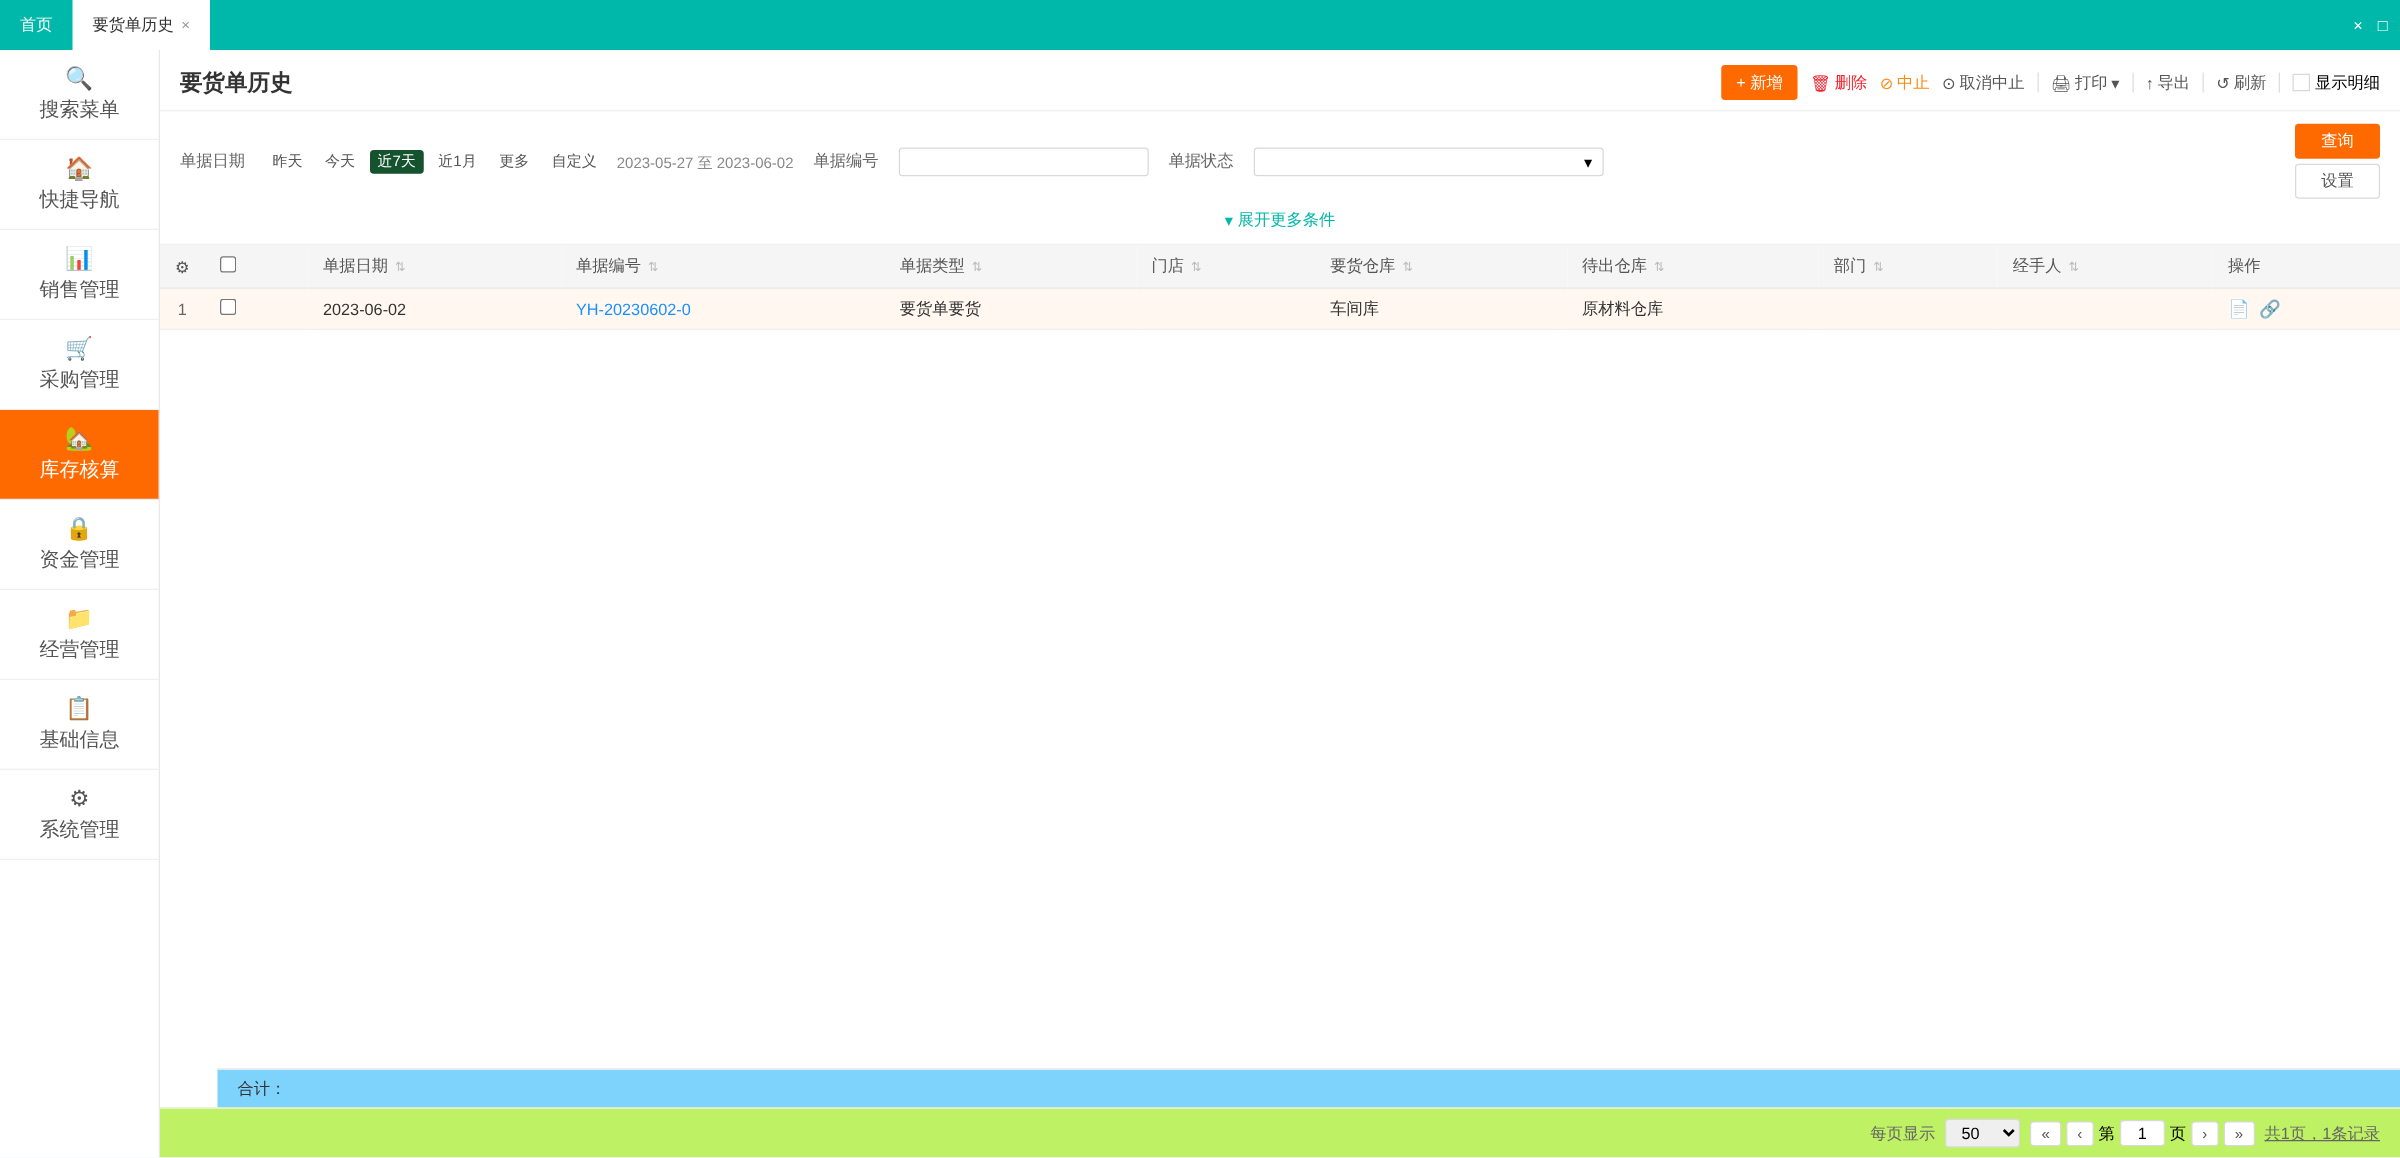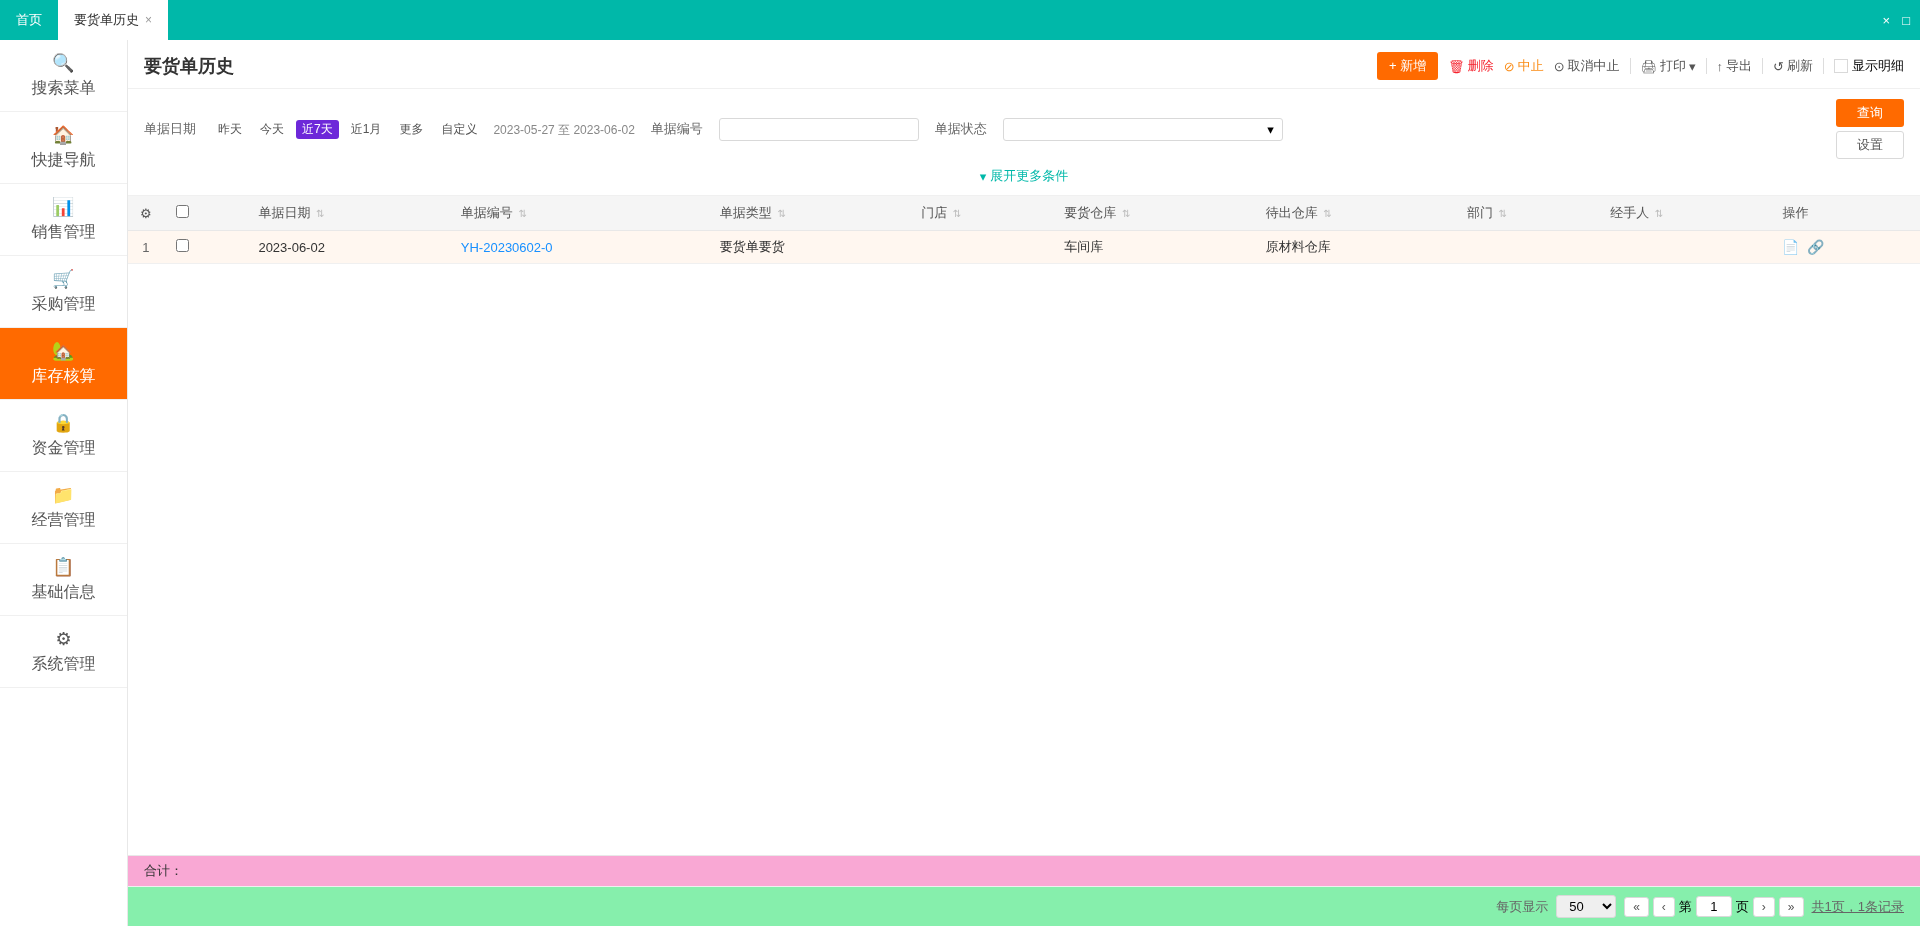--- a/index.html
+++ b/index.html
@@ -157,21 +157,21 @@
     .filter-label { color: #666; white-space: nowrap; font-size: 13px; }
     .date-shortcuts { display: flex; align-items: flex-end; gap: 6px; }
     .date-btn {
       padding: 1px 6px;
       border-radius: 3px;
       cursor: pointer;
       font-size: 12px;
       color: #555;
     }
     .date-btn.active {
-      background: #6d28d9;
+      background: #14532d;
       color: #fff;
     }
     .date-range { font-size: 12px; color: #888; margin-left: 4px; }
     .filter-input {
       border: 1px solid #d9d9d9;
       border-radius: 3px;
       padding: 3px 8px;
       width: 200px;
       outline: none;
       font-size: 13px;
@@ -253,38 +253,39 @@
       font-size: 13px;
     }
     .link-text { color: #1890ff; cursor: pointer; text-decoration: none; }
     .row-num { color: #666; }
     .op-icons { display: flex; gap: 8px; }
     .op-icon { cursor: pointer; color: #888; font-size: 14px; }
     .settings-col { width: 30px; text-align: center; }
 
     
     .table-footer {
-      background: #f9a8d4;
+      background: #7dd3fc;
       padding: 6px 16px;
       border-top: 1px solid #e8e8e8;
       font-size: 13px;
       color: #333;
       flex-shrink: 0;
+      margin-left: 46px;
     }
 
     
     .pagination-bar {
       padding: 8px 16px;
       display: flex;
       align-items: center;
       justify-content: flex-end;
       gap: 8px;
       border-top: 1px solid #f0f0f0;
       flex-shrink: 0;
-      background: #86efac;
+      background: #bef264;
     }
     .page-size-label { color: #666; }
     .page-size-select {
       border: 1px solid #d9d9d9;
       border-radius: 3px;
       padding: 2px 8px;
       font-size: 13px;
       width: 60px;
     }
     .page-nav { display: flex; align-items: center; gap: 4px; }

